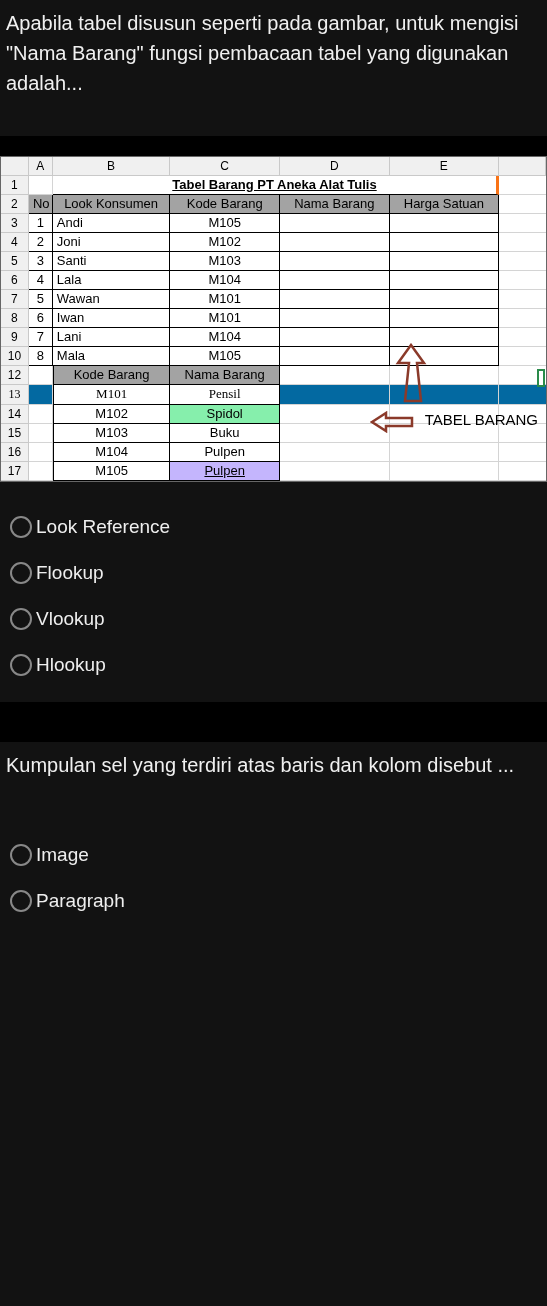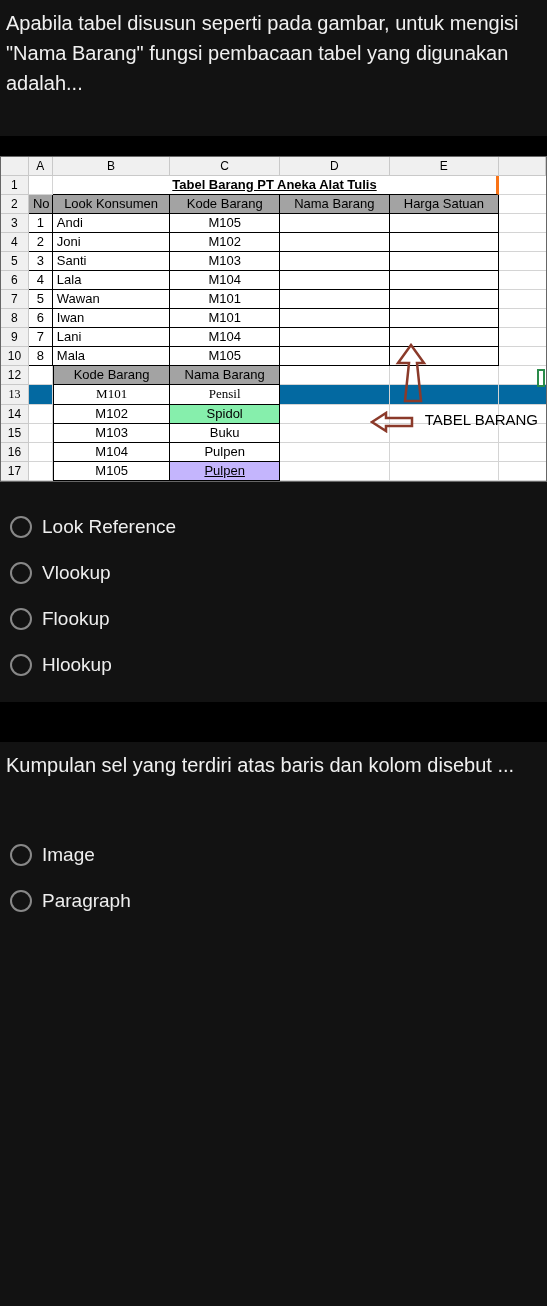--- a/index.html
+++ b/index.html
@@ -92,21 +92,21 @@
   .tabel-barang-lbl {
     position: absolute;
     right: 8px;
     top: 254px;
     font-size: 15px;
   }
   .options { padding: 14px 6px; }
   .option {
     display: flex;
     align-items: center;
-    gap: 10px;
+    gap: 4px;
     padding: 12px 4px;
     cursor: pointer;
   }
   .radio {
     width: 22px;
     height: 22px;
     border: 2px solid #888;
     border-radius: 50%;
     flex-shrink: 0;
   }
@@ -307,25 +307,25 @@
   <div class="green-box"></div>
 </div>
 
 <div class="options">
   <div class="option">
     <div class="radio"></div>
     <div class="option-label">Look Reference</div>
   </div>
   <div class="option">
     <div class="radio"></div>
+    <div class="option-label">Flookup</div>
+  </div>
+  <div class="option">
+    <div class="radio"></div>
     <div class="option-label">Vlookup</div>
-  </div>
-  <div class="option">
-    <div class="radio"></div>
-    <div class="option-label">Flookup</div>
   </div>
   <div class="option">
     <div class="radio"></div>
     <div class="option-label">Hlookup</div>
   </div>
 </div>
 
 <div class="section-gap"></div>
 
 <div class="question-block">

